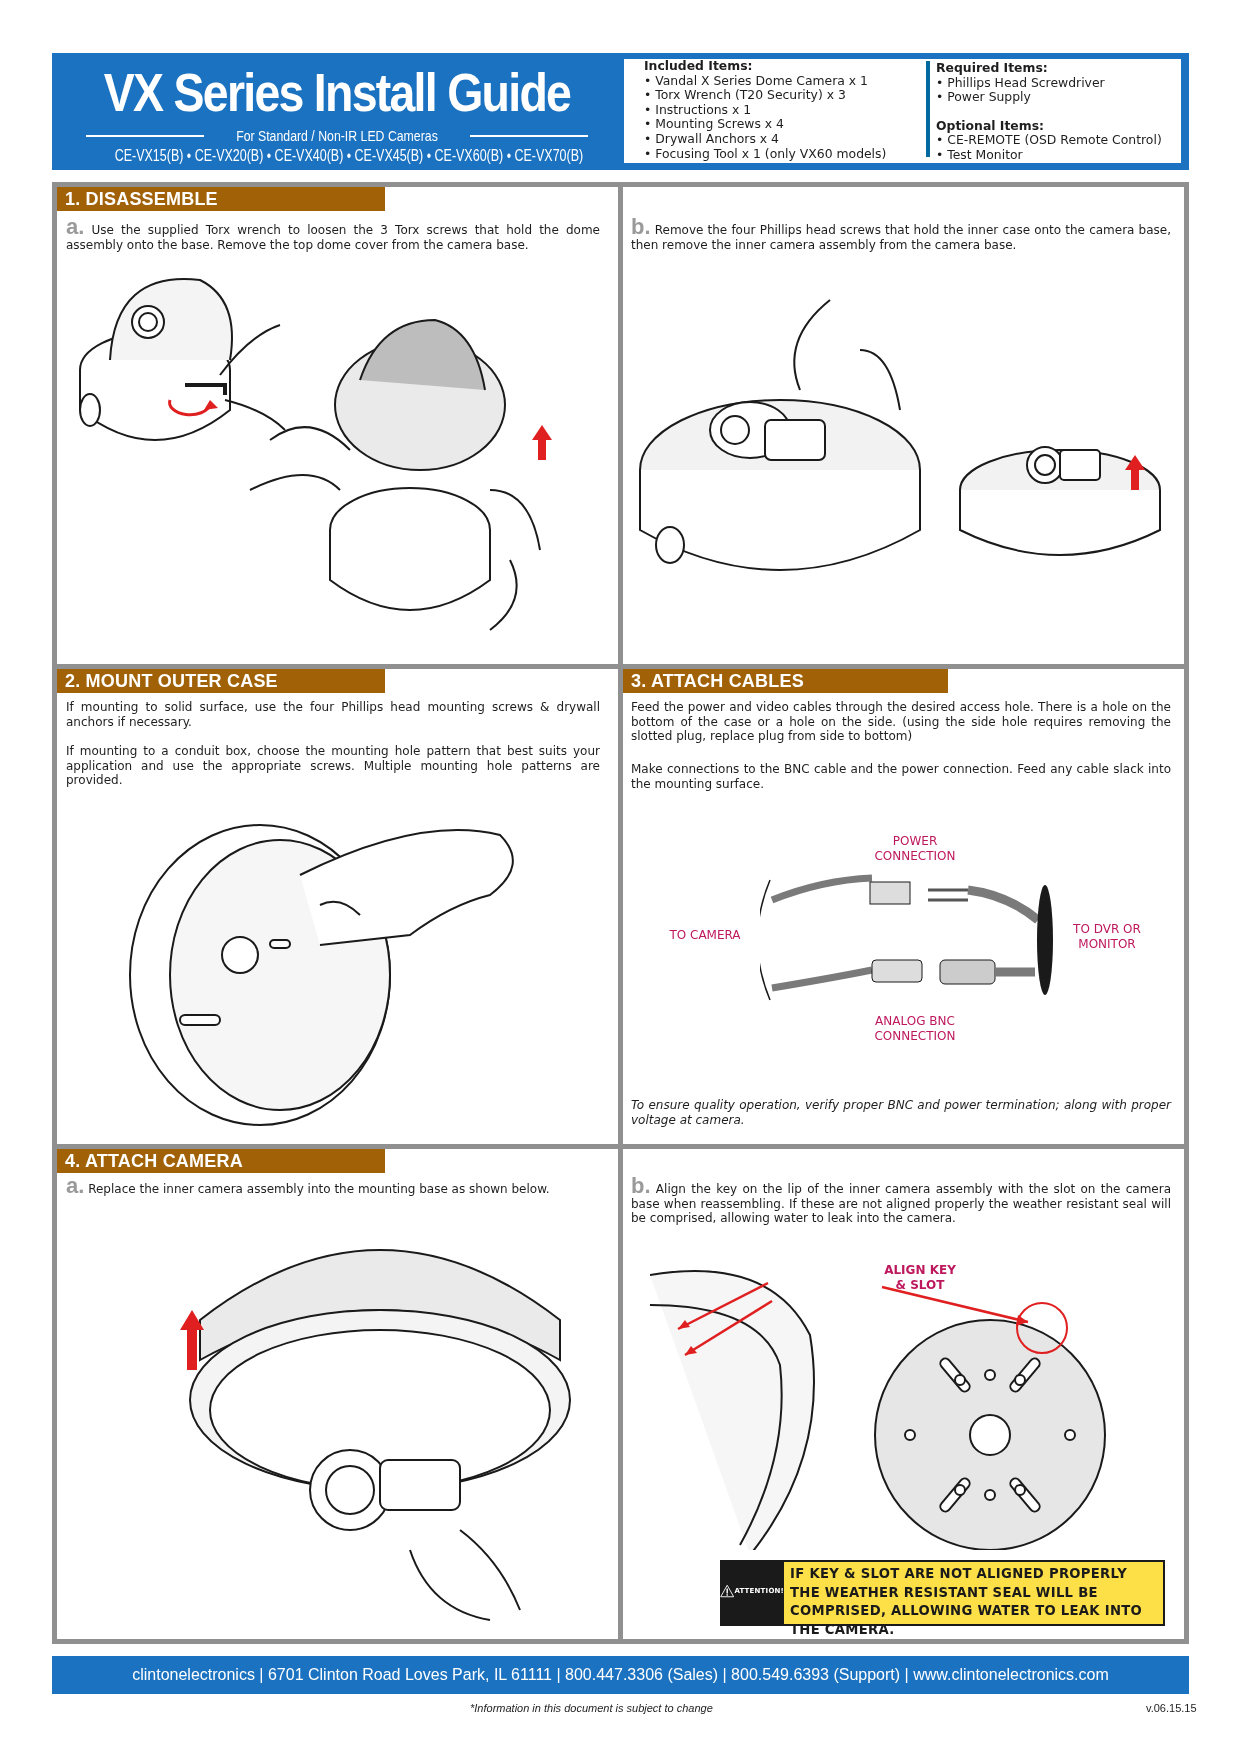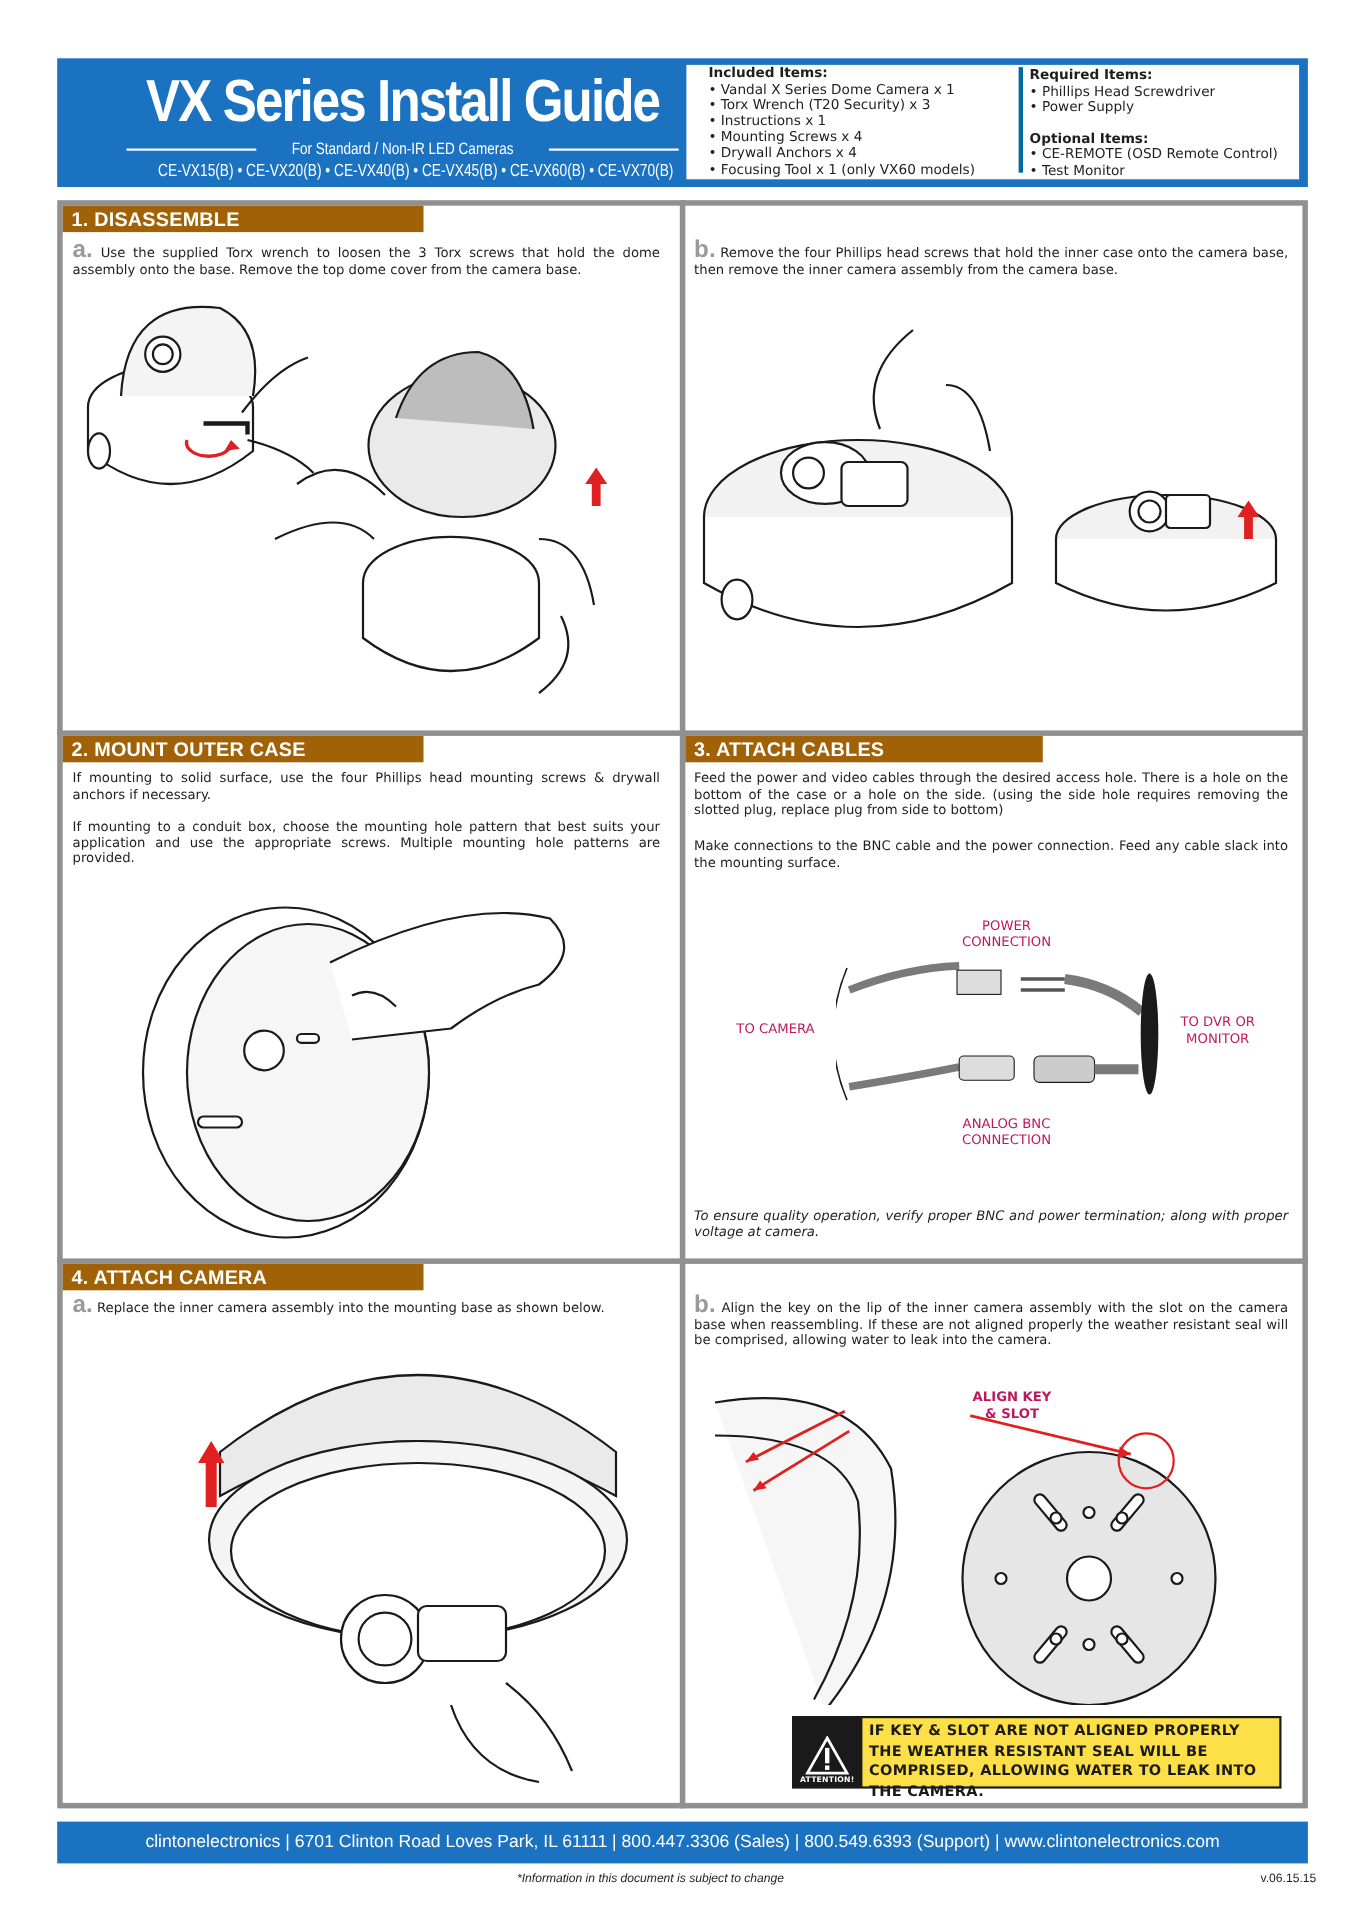--- a/index.html
+++ b/index.html
@@ -1,20 +1,20 @@
 <!DOCTYPE html>
 <html><head>
 <meta charset="utf-8">
 <style>
   html, body { margin: 0; padding: 0; background: #ffffff; }
   body { width: 1241px; height: 1754px; position: relative; font-family: "DejaVu Sans", sans-serif; color: #1e1e1e; overflow: hidden; }
 
   
   .header { position: absolute; left: 52px; top: 53px; width: 1137px; height: 117px; background: #1b72c0; }
-  .title-block { position: absolute; left: 0; top: 0; width: 570px; height: 117px; text-align: center; color: #fff; padding-left: 29px; }
+  .title-block { position: absolute; left: 0; top: 0; width: 570px; height: 117px; text-align: center; color: #fff; }
   .title { font-family: "Liberation Sans", sans-serif; font-weight: bold; font-size: 54px; letter-spacing: -2px; line-height: 1; margin-top: 12px; transform: scaleX(0.86); transform-origin: center; white-space: nowrap; }
   .subtitle-row { display: flex; align-items: center; justify-content: center; margin-top: 8px; gap: 10px; }
   .subtitle-line { width: 118px; height: 2px; background: #fff; }
   .subtitle { font-family: "Liberation Sans", sans-serif; font-size: 15px; transform: scaleX(0.82); white-space: nowrap; }
   .models { font-family: "Liberation Sans", sans-serif; font-size: 16px; transform: scaleX(0.78); white-space: nowrap; margin-top: 3px; }
 
   .items-box { position: absolute; left: 572px; top: 6px; width: 557px; height: 104px; background: #fff; display: flex; }
   .items-col { padding: 0 8px; font-size: 12.4px; line-height: 14.6px; margin-left: 12px; }
   .items-col.left { width: 262px; }
   .items-col.right { border-left: 4px solid #0369a1; padding-left: 6px; margin-top: 2px; height: 96px; }
@@ -31,21 +31,21 @@
 
   .step-text { position: absolute; font-size: 12px; line-height: 14.5px; text-align: justify; }
   .step-letter { font-family: "Liberation Sans", sans-serif; font-weight: bold; font-size: 22px; color: #9a9a9a; line-height: 10px; }
   .italic { font-style: italic; }
 
   .illus { position: absolute; }
   .label { position: absolute; font-size: 12px; font-weight: 500; text-align: center; line-height: 15px; color: #be185d; }
 
   
   .warning { position: absolute; left: 720px; top: 1560px; width: 445px; height: 66px; background: #1a1a1a; display: flex; }
-  .warn-icon { width: 64px; height: 62px; display: flex; flex-direction: column; align-items: center; justify-content: flex-end; padding-bottom: 2px; }
+  .warn-icon { width: 64px; height: 62px; display: flex; flex-direction: row; align-items: center; justify-content: flex-end; padding-bottom: 2px; }
   .warn-icon span { color: #fff; font-size: 7px; font-weight: bold; letter-spacing: 0.2px; }
   .warn-text { flex: 1; background: #fde047; margin: 2px 2px 2px 0; padding: 3px 6px; font-size: 13.2px; font-weight: bold; line-height: 18.5px; letter-spacing: 0.3px; color: #1a1a1a; }
 
   
   .footer-bar { position: absolute; left: 52px; top: 1656px; width: 1137px; height: 38px; background: #1b72c0; color: #fff; display: flex; align-items: center; justify-content: center; font-family: "Liberation Sans", sans-serif; font-size: 16px; white-space: nowrap; }
   .footer-bar b { font-weight: normal; }
   .footer-note { position: absolute; top: 1702px; left: 470px; font-size: 11px; font-style: italic; font-family: "Liberation Sans", sans-serif; }
   .footer-version { position: absolute; top: 1702px; left: 1146px; font-size: 11px; font-family: "Liberation Sans", sans-serif; }
 </style>
 </head>

